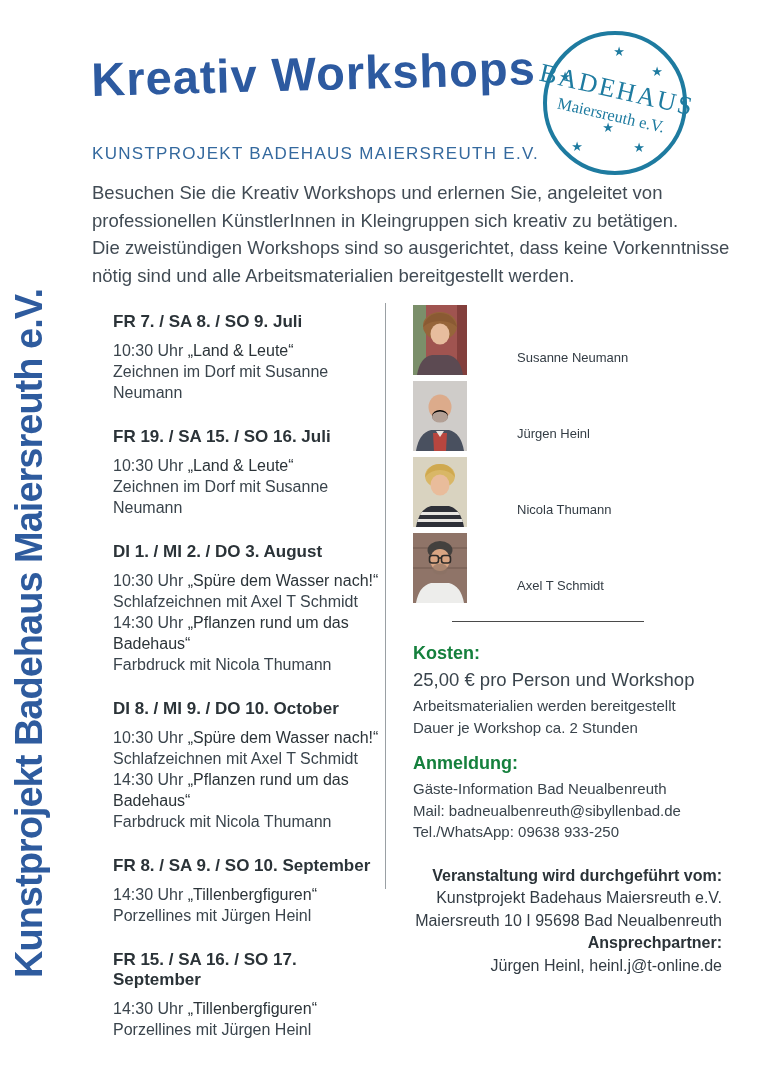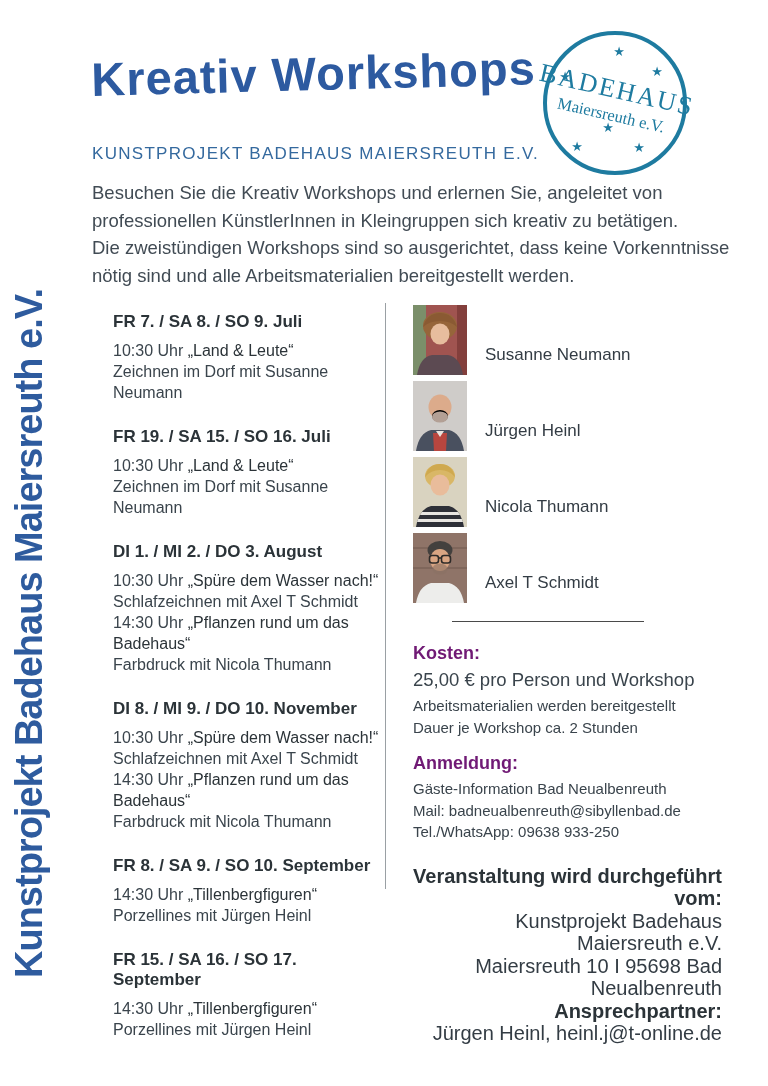--- a/index.html
+++ b/index.html
@@ -38,31 +38,31 @@
   
   .sch-group{margin-bottom:24px;margin-left:21px;}
   .sch-date{font-size:17px;font-weight:bold;color:#2b3338;line-height:20px;margin-bottom:8px;}
   .ev-line{font-size:16px;color:#3a444c;line-height:21px;}
   .ev-time{color:#3a444c;}
   .ev-title{font-weight:normal;color:#2b3338;}
   .ev-desc{font-size:16px;color:#3a444c;line-height:21px;}
   
   .artist-row{display:flex;height:70px;margin-bottom:6px;}
   .avatar{width:54px;height:70px;flex:0 0 54px;}
-  .artist-name{margin-left:18px;align-self:flex-end;padding-bottom:10px;font-size:17px;color:#333c44;}
+  .artist-name{margin-left:50px;align-self:flex-end;padding-bottom:10px;font-size:13px;color:#333c44;}
   .divider-h{margin:18px 0 0 39px;width:192px;border-top:1.5px solid #4a4a4a;}
   
   .kosten{margin-top:20px;}
-  .blk-heading{font-size:18px;font-weight:bold;color:#701a75;line-height:22px;margin-bottom:4px;}
+  .blk-heading{font-size:18px;font-weight:bold;color:#15803d;line-height:22px;margin-bottom:4px;}
   .kosten-price{font-size:18.5px;color:#3a444c;line-height:24px;margin-bottom:3px;}
   .blk-note{font-size:15px;color:#3a444c;line-height:21.5px;}
   .anmeldung{margin-top:14px;}
   
   .footer{margin-top:22px;width:309px;text-align:right;}
-  .footer-line{font-size:20px;line-height:22.5px;color:#333c44;}
+  .footer-line{font-size:16px;line-height:22.5px;color:#333c44;}
   .footer-line.bold{font-weight:bold;color:#2b3338;}
 </style>
 </head>
 <body>
 
 <div class="page">
 
   <div class="vertical-title">Kunstprojekt Badehaus Maiersreuth e.V.</div>
 
   <div class="title">Kreativ Workshops</div>
@@ -114,21 +114,21 @@
         <div class="ev-line"><span class="ev-time">10:30 Uhr</span> <span class="ev-title">„Spüre dem Wasser nach!“</span></div>
         <div class="ev-desc">Schlafzeichnen mit Axel T Schmidt</div>
       </div>
       <div class="sch-event">
         <div class="ev-line"><span class="ev-time">14:30 Uhr</span> <span class="ev-title">„Pflanzen rund um das Badehaus“</span></div>
         <div class="ev-desc">Farbdruck mit Nicola Thumann</div>
       </div>
     </div>
 
     <div class="sch-group">
-      <div class="sch-date">DI 8. / MI 9. / DO 10. November</div>
+      <div class="sch-date">DI 8. / MI 9. / DO 10. October</div>
       <div class="sch-event">
         <div class="ev-line"><span class="ev-time">10:30 Uhr</span> <span class="ev-title">„Spüre dem Wasser nach!“</span></div>
         <div class="ev-desc">Schlafzeichnen mit Axel T Schmidt</div>
       </div>
       <div class="sch-event">
         <div class="ev-line"><span class="ev-time">14:30 Uhr</span> <span class="ev-title">„Pflanzen rund um das Badehaus“</span></div>
         <div class="ev-desc">Farbdruck mit Nicola Thumann</div>
       </div>
     </div>
 

